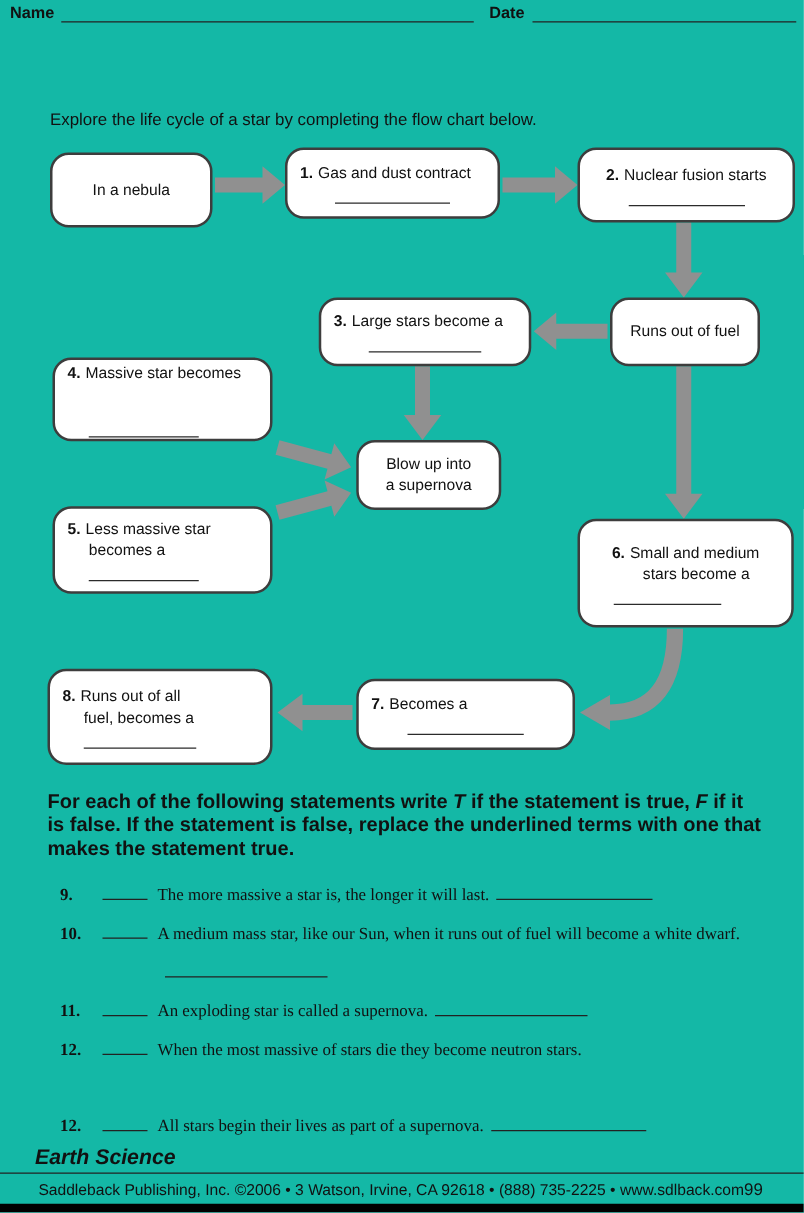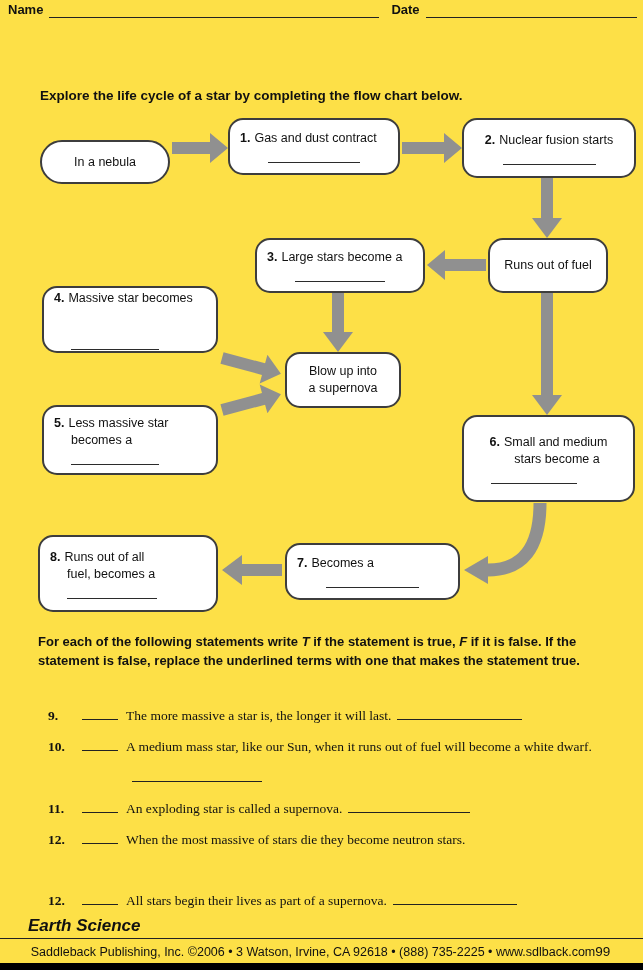--- a/index.html
+++ b/index.html
@@ -3,67 +3,67 @@
 <meta charset="utf-8">
 <style>
   * { box-sizing: border-box; }
   html, body { margin: 0; padding: 0; }
   body {
     width: 643px; height: 970px;
     background: #ffffff;
     font-family: "Liberation Sans", sans-serif;
     color: var(--ink, #111111);
   }
-  .page { position: relative; width: 643px; height: 970px; overflow: hidden; background: #fde047; }
+  .page { position: relative; width: 643px; height: 970px; overflow: hidden; background: #14b8a6; }
 
   
   .top-row { position: absolute; top: 2px; left: 8px; right: 6px; display: flex; align-items: flex-end; font-weight: bold; font-size: 13px; }
   .top-row .lbl { padding-bottom: 1px; }
   .name-line { width: 330px; border-bottom: 1.4px solid #222; height: 15px; margin: 0 12px 0 6px; }
   .date-line { flex: 1; border-bottom: 1.4px solid #222; height: 15px; margin-left: 6px; }
 
   
   .title-wrap { position: absolute; top: 32px; left: 28px; right: 5px; border-bottom: 3.5px solid #000; padding-bottom: 9px; display: flex; align-items: center; }
   .moon { position: relative; width: 22px; height: 24px; margin-right: 9px; flex: 0 0 auto; }
   .moon::before { content: ""; position: absolute; left: 0; top: 1px; width: 22px; height: 22px; background: #000; border-radius: 50%; }
   .moon::after  { content: ""; position: absolute; left: 9px; top: -2px; width: 21px; height: 22px; background: #fff; border-radius: 50%; }
   .title-text { font-size: 21px; font-weight: bold; font-style: italic; letter-spacing: 0.2px; }
 
-  .intro { position: absolute; top: 88px; left: 40px; font-weight: bold; font-size: 13.5px; }
+  .intro { position: absolute; top: 88px; left: 40px; font-weight: normal; font-size: 13.5px; }
 
   
   .flow { position: absolute; top: 112px; left: 0; width: 643px; height: 515px; }
   .arrows { position: absolute; top: 0; left: 0; }
   .arrows polygon { fill: var(--arrow, #909090); }
   .arrows path { stroke: var(--arrow, #909090); stroke-width: 13; fill: none; }
 
   .box { position: absolute; border: 2px solid var(--box-border, #3d3d3d); border-radius: 15px; background: #fff;
          font-size: 12.5px; padding: 7px 10px; display: flex; flex-direction: column; justify-content: center; }
   .bnum { font-weight: bold; margin-right: 4px; }
   .bline { line-height: 17px; }
   .ind { padding-left: 17px; }
   .ctr { text-align: center; }
   .blank { border-bottom: 1.4px solid #2b2b2b; height: 12px; }
   .blank.c { width: 62%; margin: 4px auto 0; }
   .blank.l { width: 58%; margin: 4px 0 0 17px; }
 
-  .b-nebula    { left: 40px;  top: 28px;  width: 130px; height: 44px; border-radius: 22px; }
+  .b-nebula    { left: 40px;  top: 10px;  width: 130px; height: 60px; }
   .b-1         { left: 228px; top: 6px;   width: 172px; height: 57px; }
   .b-2         { left: 462px; top: 6px;   width: 174px; height: 60px; text-align: center; }
   .b-fuel      { left: 488px; top: 126px; width: 120px; height: 55px; }
   .b-3         { left: 255px; top: 126px; width: 170px; height: 55px; }
   .b-4         { left: 42px;  top: 174px; width: 176px; height: 67px; gap: 38px; }
   .b-supernova { left: 285px; top: 240px; width: 116px; height: 56px; }
   .b-5         { left: 42px;  top: 293px; width: 176px; height: 70px; }
   .b-6         { left: 462px; top: 303px; width: 173px; height: 87px; text-align: center; }
   .b-7         { left: 285px; top: 431px; width: 175px; height: 57px; }
   .b-8         { left: 38px;  top: 423px; width: 180px; height: 77px; }
 
   
-  .tf-intro { position: absolute; top: 632px; left: 38px; width: 574px; font-weight: bold; font-size: 13px; line-height: 19px; }
+  .tf-intro { position: absolute; top: 632px; left: 38px; width: 574px; font-weight: bold; font-size: 16px; line-height: 19px; }
   .tf-i { font-style: italic; }
 
   .questions { position: absolute; top: 700px; left: 48px; width: 555px; font-family: "Liberation Serif", serif; font-size: 13.5px; }
   .q { padding-left: 78px; text-indent: -78px; line-height: 31px; }
   .qnum { display: inline-block; width: 26px; font-weight: bold; text-indent: 0; }
   .tf-blank { display: inline-block; width: 36px; border-bottom: 1px solid #222; height: 1em; margin: 0 8px; vertical-align: baseline; }
   .ans-blank { display: inline-block; border-bottom: 1px solid #222; height: 1em; margin-left: 6px; vertical-align: baseline; }
   .w1 { width: 125px; } .w2 { width: 130px; } .w3 { width: 122px; } .w4 { width: 124px; }
   .q-last { margin-top: 30px; }
 

